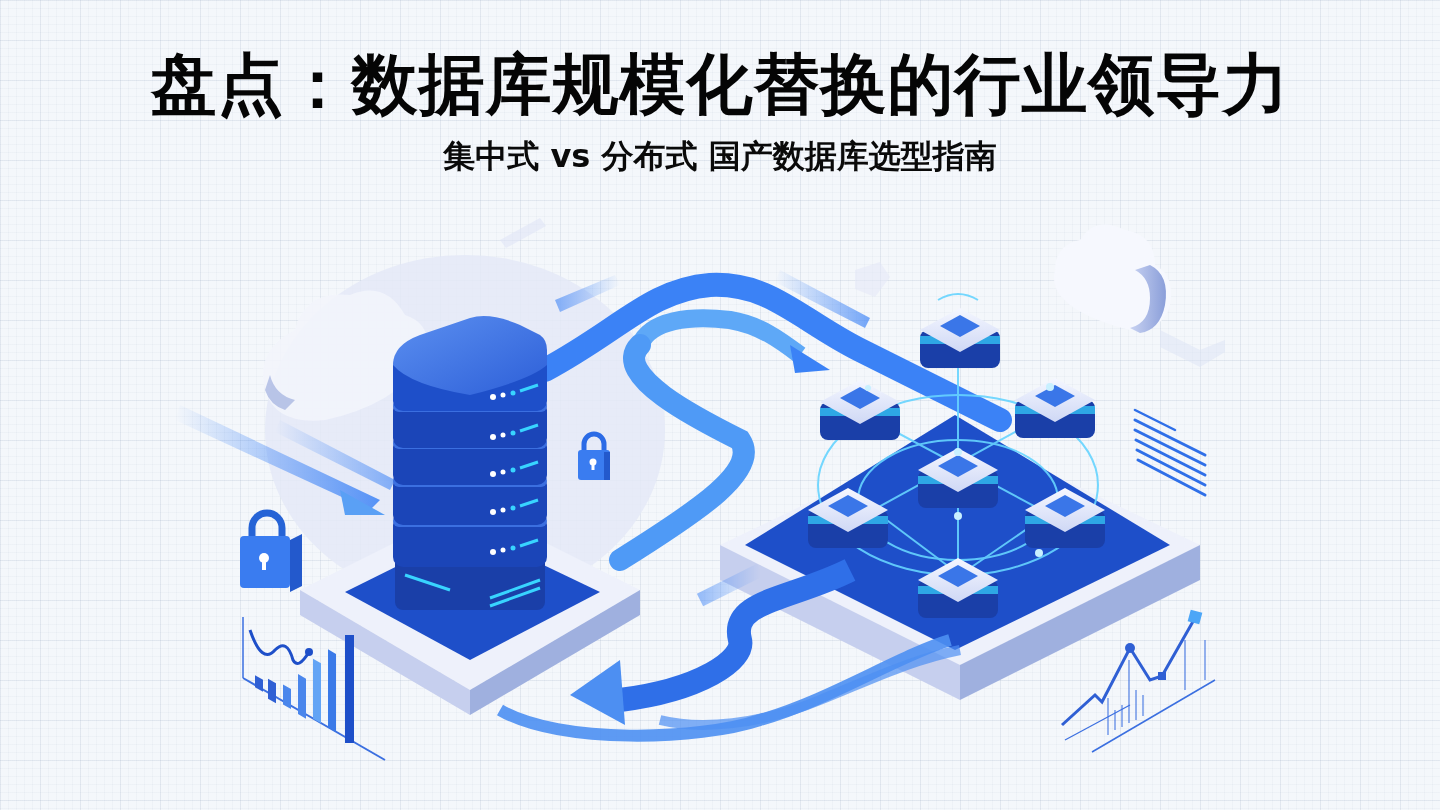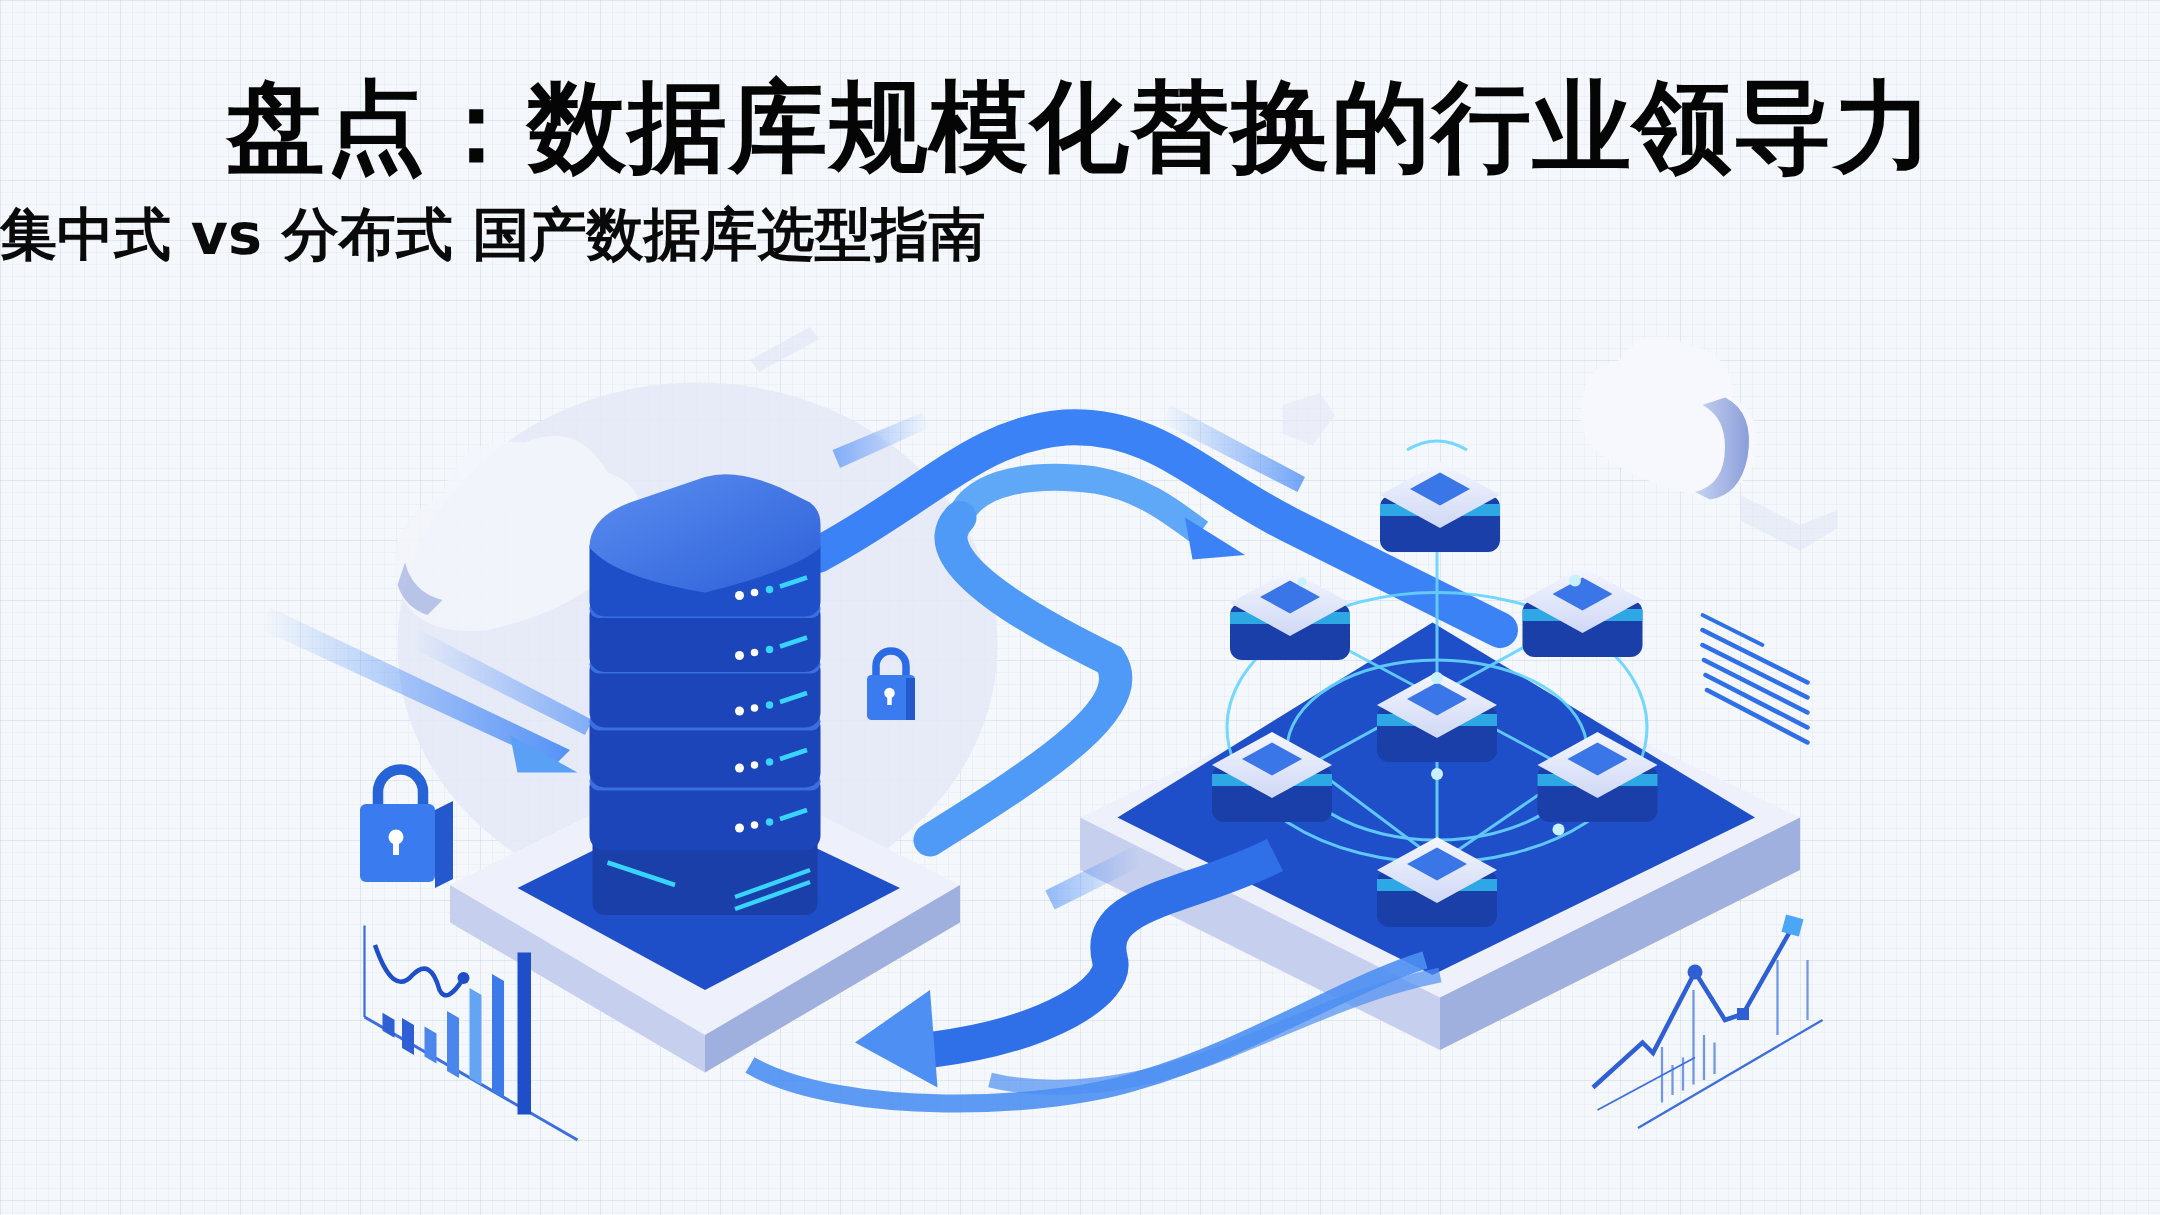--- a/index.html
+++ b/index.html
@@ -13,22 +13,22 @@
       linear-gradient(90deg, rgba(160,175,200,0.08) 1px, transparent 1px);
     background-size: 40px 40px, 40px 40px, 8px 8px, 8px 8px;
     font-family: "DejaVu Sans", "Liberation Sans", sans-serif;
   }
   .title {
     position:absolute; left:0; top:44px; width:1440px; text-align:center;
     font-size:66px; font-weight:bold; color:#050505; letter-spacing:1px;
     line-height:82px;
   }
   .subtitle {
-    position:absolute; left:0; top:131px; width:1440px; text-align:left;
-    font-size:38px; font-weight:bold; color:#0a0a0a; line-height:50px;
+    position:absolute; left:0; top:131px; width:1440px; text-align:center;
+    font-size:32px; font-weight:bold; color:#0a0a0a; line-height:50px;
   }
   .illus { position:absolute; left:0; top:0; width:1440px; height:810px; }
 </style>
 </head>
 <body>
 
 <div class="title">盘点：数据库规模化替换的行业领导力</div>
 <div class="subtitle">集中式 vs 分布式 国产数据库选型指南</div>
 
 <svg class="illus" viewBox="0 0 1440 810" xmlns="http://www.w3.org/2000/svg">

